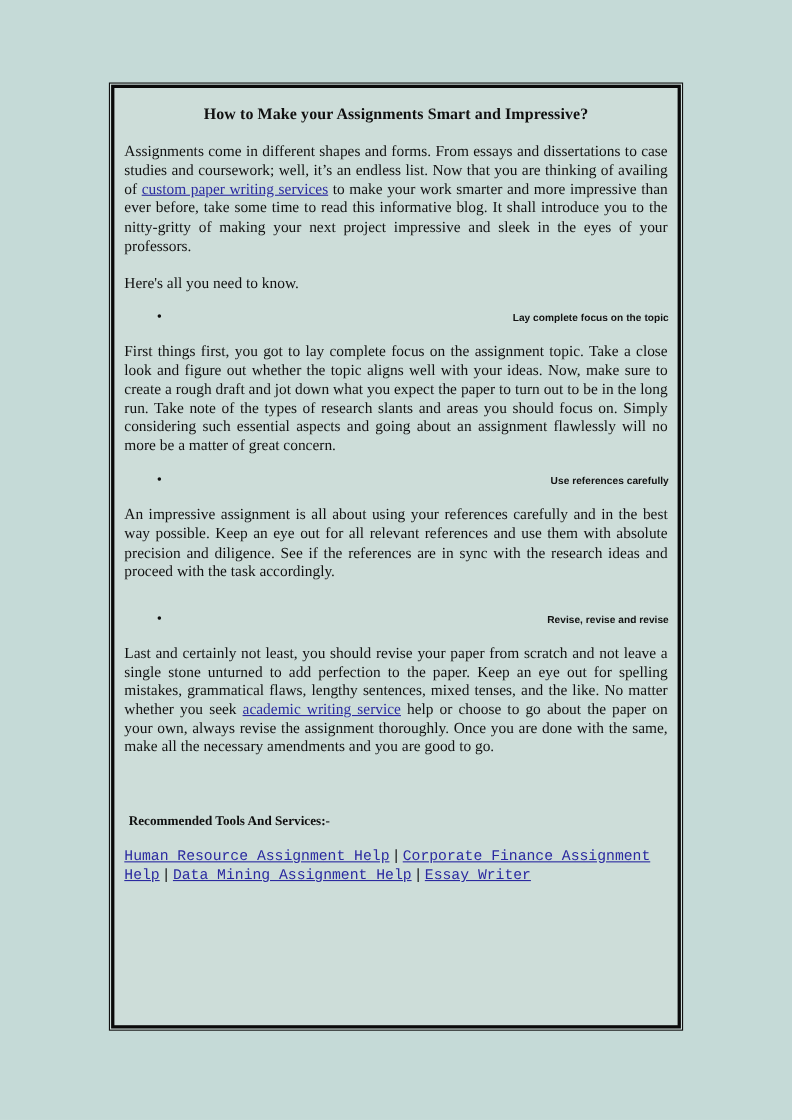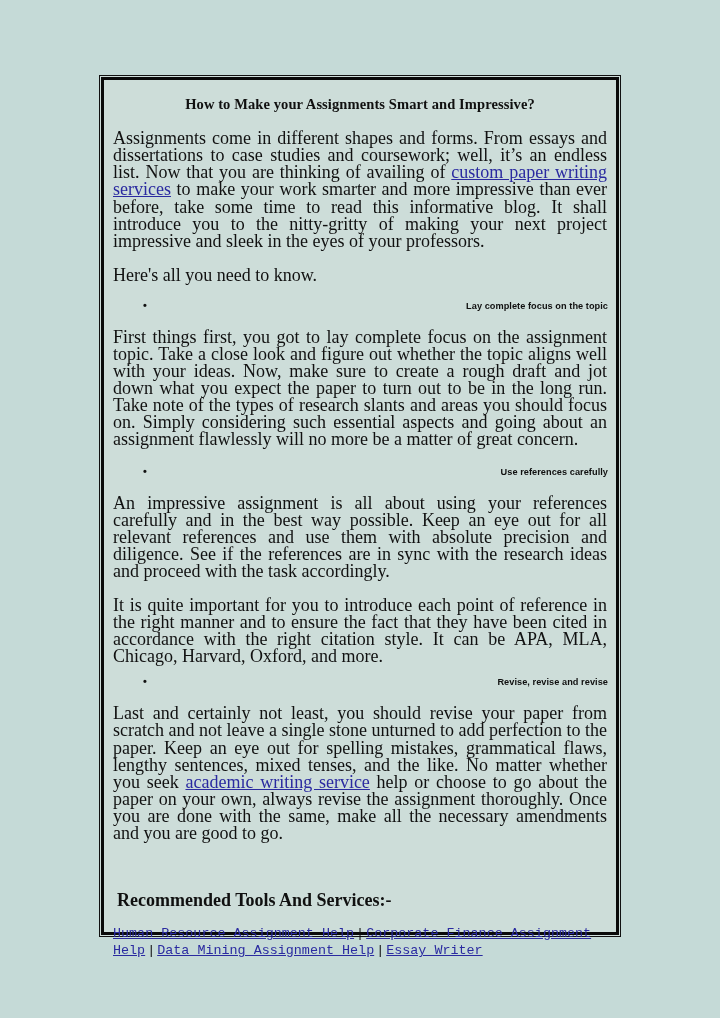--- a/index.html
+++ b/index.html
@@ -47,21 +47,21 @@
     font-weight: bold;
     color: #101010;
     text-align: center;
     letter-spacing: 0.1px;
     margin: 9px 0 0 0;
     padding: 0 6px;
     line-height: 1.25;
   }
   p.body-text {
     font-family: "Liberation Serif", serif;
-    font-size: 18px;
+    font-size: 14px;
     line-height: 17.1px;
     color: #111111;
     text-align: justify;
     text-justify: inter-word;
     margin: 0;
     padding: 0 1px 0 1px;
   }
   .gap-lg { height: 17px; }
   .gap-md { height: 16px; }
   .gap-sm { height: 11px; }
@@ -94,21 +94,21 @@
   }
 
   a.doc-link {
     color: #2a2aa0;
     text-decoration: underline;
     text-decoration-color: #2a2aa0;
   }
 
   .rec-heading {
     font-family: "Liberation Serif", serif;
-    font-size: 18px;
+    font-size: 12px;
     font-weight: bold;
     color: #101010;
     margin: 0;
     padding-left: 5px;
     line-height: 17px;
   }
   .links-line {
     font-family: Liberation Mono, monospace;
     font-size: 13.4px;
     line-height: 17.1px;
@@ -156,21 +156,20 @@
       <ul class="bullet-list">
         <li class="bullet-item">Use references carefully</li>
       </ul>
 
       <div class="gap-md"></div>
 
       <p class="body-text">An impressive assignment is all about using your references carefully and in the best way possible. Keep an eye out for all relevant references and use them with absolute precision and diligence. See if the references are in sync with the research ideas and proceed with the task accordingly.</p>
 
       <div class="gap-lg"></div>
 
-      <p class="body-text">It is quite important for you to introduce each point of reference in the right manner and to ensure the fact that they have been cited in accordance with the right citation style. It can be APA, MLA, Chicago, Harvard, Oxford, and more.</p>
 
       <div class="gap-sm"></div>
 
       <ul class="bullet-list">
         <li class="bullet-item">Revise, revise and revise</li>
       </ul>
 
       <div class="gap-md"></div>
 
       <p class="body-text"><span>Last and certainly not least, you should revise your paper from scratch and not leave a single stone unturned to add perfection to the paper. Keep an eye out for spelling mistakes, grammatical flaws, lengthy sentences, mixed tenses, and the like. No matter whether you seek </span><a class="doc-link" href="#">academic writing service</a><span> help or choose to go about the paper on your own, always revise the assignment thoroughly. Once you are done with the same, make all the necessary amendments and you are good to go.</span></p>

